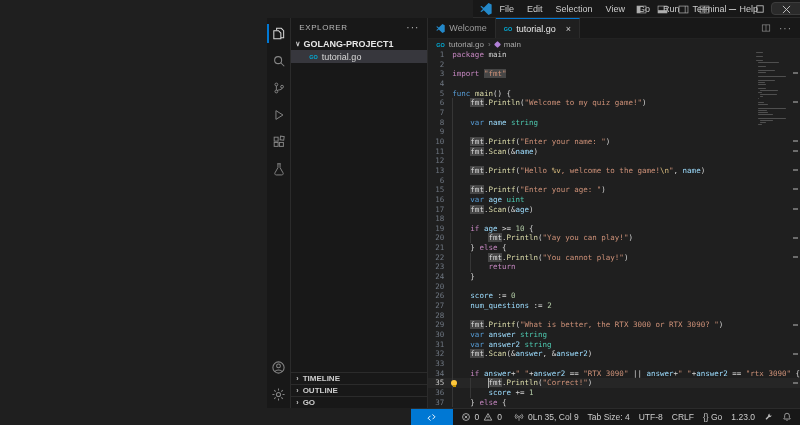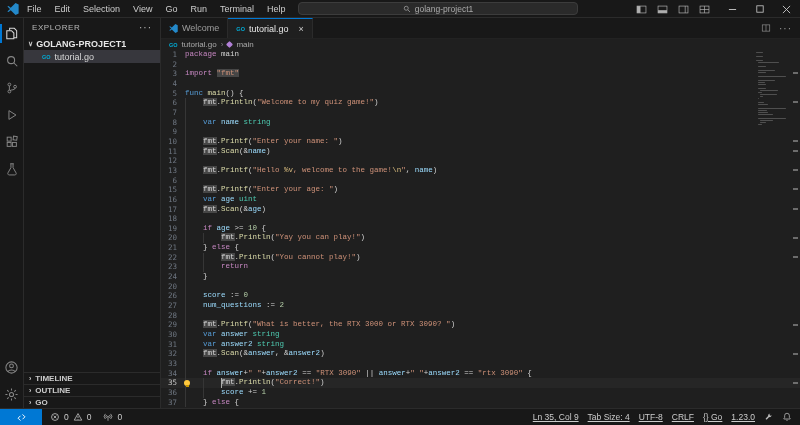--- a/index.html
+++ b/index.html
@@ -1,18 +1,18 @@
 <!DOCTYPE html>
 <html><head>
 <meta charset="utf-8">
 <style>
   * { margin:0; padding:0; box-sizing:border-box; }
   html,body { width:800px; height:425px; overflow:hidden; background:#1f1f1f;
     font-family:"Liberation Sans", sans-serif; -webkit-font-smoothing:antialiased; }
-  .app { position:relative; width:800px; height:425px; display:flex; flex-direction:column; }
+  .app { position:relative; width:800px; height:425px; display:flex; flex-direction:column;align-items:flex-end; }
 
   
   .titlebar { height:18px; background:#181818; border-bottom:1px solid #2b2b2b;
     display:flex; align-items:center; position:relative; color:#cccccc; font-size:9px; flex:0 0 18px; }
   .vslogo { width:12px; height:12px; margin:0 8px 0 7px; }
   .menus { display:flex; gap:13px; }
   .menu-item { cursor:default; color:#cccccc; }
   .navarrows { margin-left:14px; display:flex; gap:8px; color:#c5c5c5; font-size:10px; }
   .navarrows .fwd { color:#6e6e6e; }
   .cmdcenter { position:absolute; left:298px; top:2px; width:280px; height:13px;
@@ -59,21 +59,21 @@
     padding-left:8px; font-size:8px; color:#a9a9a9; flex:0 0 11px; }
   .bc-sep { color:#808080; }
   .sym-method { width:5px; height:5px; background:#B180D7; transform:rotate(45deg); border-radius:1px; }
 
   .codearea { flex:1; position:relative; overflow:hidden;
     font-family:"DejaVu Sans Mono", monospace; font-size:7.5px; }
   .line { display:flex; height:9.67px; line-height:9.67px; white-space:pre; }
   .line.cur { background:rgba(255,255,255,0.035); }
   .ln { flex:0 0 24px; text-align:right; padding-right:8px; color:#6e7681; user-select:none; }
   .line.cur .ln { color:#c6c6c6; }
-  .lc { position:relative; flex:1; color:#d4d4d4;font-family:Liberation Mono, monospace; }
+  .lc { position:relative; flex:1; color:#d4d4d4; }
   .guide { position:absolute; top:0; bottom:0; width:1px; background:#363636; }
   .tok-p { color:#d4d4d4; } .tok-k { color:#C586C0; } .tok-d { color:#569CD6;margin-top:21px; }
   .tok-f { color:#DCDCAA; } .tok-t { color:#4EC9B0; } .tok-v { color:#9CDCFE; }
   .tok-n { color:#B5CEA8; } .tok-s { color:#CE9178; } .tok-e { color:#D7BA7D; }
   .tok-h { color:#d9d9d9; background:rgba(87,87,87,.70); }
   .tok-sh { color:#CE9178; background:rgba(87,87,87,.70); }
   .bulb { position:absolute; left:-1px; top:1.5px; width:6px; height:6px; border-radius:50%;
     background:#ffc83d; }
   .bulb::after { content:""; position:absolute; left:1.5px; top:5.5px; width:3px; height:2px; background:#c99700; }
   .caret { position:absolute; top:0; width:1px; height:100%; background:#aeafad; }
@@ -84,21 +84,21 @@
   .ruler { position:absolute; top:0; right:0; width:8px; bottom:0; }
   .rmark { position:absolute; right:2px; width:5px; height:2px; background:rgba(160,160,160,.6); }
 
   
   .statusbar { height:17px; background:#181818; border-top:1px solid #2b2b2b;
     display:flex; align-items:center; color:#cccccc; font-size:8.5px; flex:0 0 17px; }
   .remoteblk { height:100%; width:42px; background:#0078d4; display:flex; align-items:center;
     justify-content:center; color:#ffffff; }
   .sb-left { display:flex; align-items:center; gap:4px; margin-left:8px; }
   .sb-right { margin-left:auto; display:flex; align-items:center; gap:9px; padding-right:8px; }
-  .sb-item { white-space:nowrap;text-decoration:underline; }
+  .sb-item { white-space:nowrap; }
   svg.ic { display:block; }
 </style>
 </head>
 <body>
 
 <div class="app">
 
   <div class="titlebar">
     <svg class="vslogo" viewBox="0 0 100 100">
       <path d="M71 1 L31 39 L13 25 L3 30 L25 50 L3 70 L13 75 L31 61 L71 99 L97 87 V13 Z" fill="#2489ca"></path>

